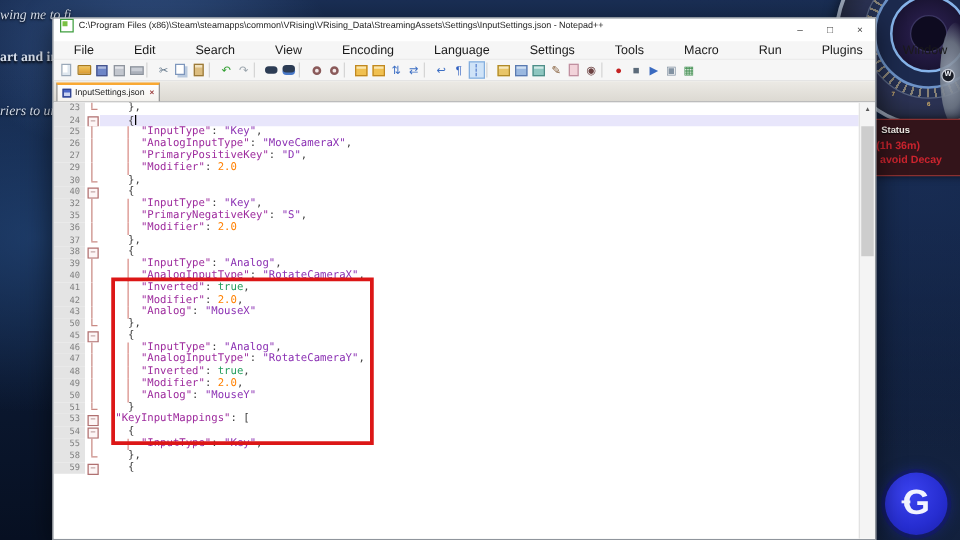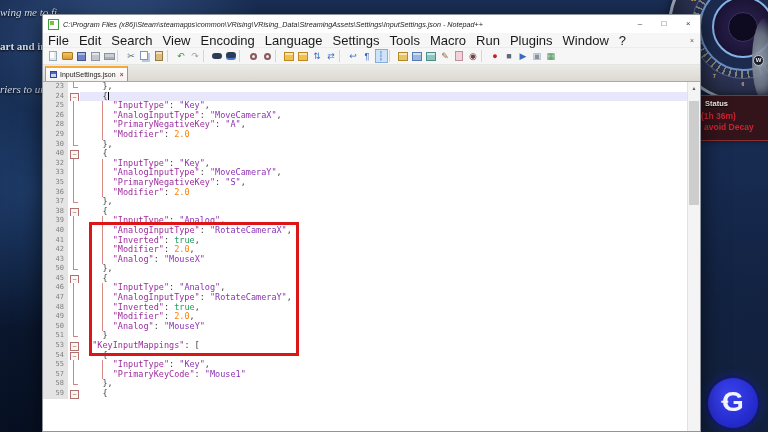--- a/index.html
+++ b/index.html
@@ -51,30 +51,30 @@
     background:radial-gradient(circle at 40% 35%, #3b43f0 0%, #262dd0 60%, #1b20a8 100%);
     box-shadow:0 0 0 3px rgba(18,22,110,.55), 0 0 12px rgba(30,40,200,.5); }
   #watermark .g { position:absolute; left:0; top:8px; width:50px; text-align:center;
     color:#f2f4ff; font-size:28px; font-weight:bold; font-family:"Liberation Sans",sans-serif; }
   #watermark .plus { position:absolute; left:13px; top:19px; color:#f2f4ff; font-size:9px; font-weight:bold; }
 
   
   #npp { position:absolute; left:42px; top:14px; width:659px; height:418px; background:#fff;
     border:1px solid #8f959c; box-shadow:0 6px 22px rgba(0,0,0,.6); display:flex; flex-direction:column; }
 
-  #titlebar { height:18px; background:#ffffff; display:flex; align-items:center; flex:0 0 18px;font-style:italic; }
+  #titlebar { height:18px; background:#ffffff; display:flex; align-items:flex-start; flex:0 0 18px; }
   #app-icon { width:11px; height:11px; margin:0 4px 0 5px; background:#fff; border:1px solid #3f9e3f;
     position:relative; flex:0 0 11px; }
   #app-icon:after { content:""; position:absolute; left:1px; top:1px; width:4px; height:4px; background:#7ac143; }
   #title-text { font-size:7.2px; color:#1d1d1d; white-space:nowrap; overflow:hidden; flex:1; }
   .winbtn { width:24px; height:18px; text-align:center; line-height:18px; font-size:8px; color:#404040; }
 
   #menubar { height:15px; background:#f6f6f6; display:flex; align-items:center; flex:0 0 15px;
     border-bottom:1px solid #ececec; }
-  .menu-item { font-size:13px; color:#1a1a1a; padding:0 5px; line-height:15px; }
+  .menu-item { font-size:10px; color:#1a1a1a; padding:0 16px; line-height:15px; }
   #menu-close { margin-left:auto; font-size:7px; color:#555; padding:0 6px; }
 
   #toolbar { height:17px; background:#f6f6f6; display:flex; align-items:center; padding-left:3px;
     flex:0 0 17px; border-bottom:1px solid #e4e4e4; }
   .tbtn { width:13px; height:14px; display:flex; align-items:center; justify-content:center;
     margin:0 .5px; border:1px solid transparent; }
   .tbtn.pressed { background:#cfe3f8; border-color:#84aede; }
   .tbtn span.gl { font-size:9px; line-height:12px; }
   .tsep { width:5px; height:12px; border-left:1px solid #d5d5d5; margin:0 2px 0 1px; }
   .tbtn i { display:block; }
@@ -331,23 +331,23 @@
           <span class="ln">25</span>
           <span class="fold f-line"></span>
           <span class="code g"><span class="t-p">      </span><span class="t-k">"InputType"</span><span class="t-p">: </span><span class="t-s">"Key"</span><span class="t-p">,</span></span>
         </div>
         <div class="row">
           <span class="ln">26</span>
           <span class="fold f-line"></span>
           <span class="code g"><span class="t-p">      </span><span class="t-k">"AnalogInputType"</span><span class="t-p">: </span><span class="t-s">"MoveCameraX"</span><span class="t-p">,</span></span>
         </div>
         <div class="row">
-          <span class="ln">28</span>
-          <span class="fold f-line"></span>
-          <span class="code g"><span class="t-p">      </span><span class="t-k">"PrimaryNegativeKey"</span><span class="t-p">: </span><span class="t-s">"A"</span><span class="t-p">,</span></span>
+          <span class="ln">27</span>
+          <span class="fold f-line"></span>
+          <span class="code g"><span class="t-p">      </span><span class="t-k">"PrimaryPositiveKey"</span><span class="t-p">: </span><span class="t-s">"D"</span><span class="t-p">,</span></span>
         </div>
         <div class="row">
           <span class="ln">29</span>
           <span class="fold f-line"></span>
           <span class="code g"><span class="t-p">      </span><span class="t-k">"Modifier"</span><span class="t-p">: </span><span class="t-n">2.0</span></span>
         </div>
         <div class="row">
           <span class="ln">30</span>
           <span class="fold f-end"></span>
           <span class="code"><span class="t-p">    },</span></span>
@@ -356,25 +356,20 @@
           <span class="ln">40</span>
           <span class="fold f-start"></span>
           <span class="code"><span class="t-p">    {</span></span>
         </div>
         <div class="row">
           <span class="ln">32</span>
           <span class="fold f-line"></span>
           <span class="code g"><span class="t-p">      </span><span class="t-k">"InputType"</span><span class="t-p">: </span><span class="t-s">"Key"</span><span class="t-p">,</span></span>
         </div>
         <div class="row">
-          <span class="ln">33</span>
-          <span class="fold f-line"></span>
-          <span class="code g"><span class="t-p">      </span><span class="t-k">"AnalogInputType"</span><span class="t-p">: </span><span class="t-s">"MoveCameraY"</span><span class="t-p">,</span></span>
-        </div>
-        <div class="row">
           <span class="ln">35</span>
           <span class="fold f-line"></span>
           <span class="code g"><span class="t-p">      </span><span class="t-k">"PrimaryNegativeKey"</span><span class="t-p">: </span><span class="t-s">"S"</span><span class="t-p">,</span></span>
         </div>
         <div class="row">
           <span class="ln">36</span>
           <span class="fold f-line"></span>
           <span class="code g"><span class="t-p">      </span><span class="t-k">"Modifier"</span><span class="t-p">: </span><span class="t-n">2.0</span></span>
         </div>
         <div class="row">
@@ -459,25 +454,20 @@
         </div>
         <div class="row">
           <span class="ln">54</span>
           <span class="fold f-start"></span>
           <span class="code"><span class="t-p">    {</span></span>
         </div>
         <div class="row">
           <span class="ln">55</span>
           <span class="fold f-line"></span>
           <span class="code g"><span class="t-p">      </span><span class="t-k">"InputType"</span><span class="t-p">: </span><span class="t-s">"Key"</span><span class="t-p">,</span></span>
-        </div>
-        <div class="row">
-          <span class="ln">57</span>
-          <span class="fold f-line"></span>
-          <span class="code g"><span class="t-p">      </span><span class="t-k">"PrimaryKeyCode"</span><span class="t-p">: </span><span class="t-s">"Mouse1"</span></span>
         </div>
         <div class="row">
           <span class="ln">58</span>
           <span class="fold f-end"></span>
           <span class="code"><span class="t-p">    },</span></span>
         </div>
         <div class="row">
           <span class="ln">59</span>
           <span class="fold f-start"></span>
           <span class="code"><span class="t-p">    {</span></span>

